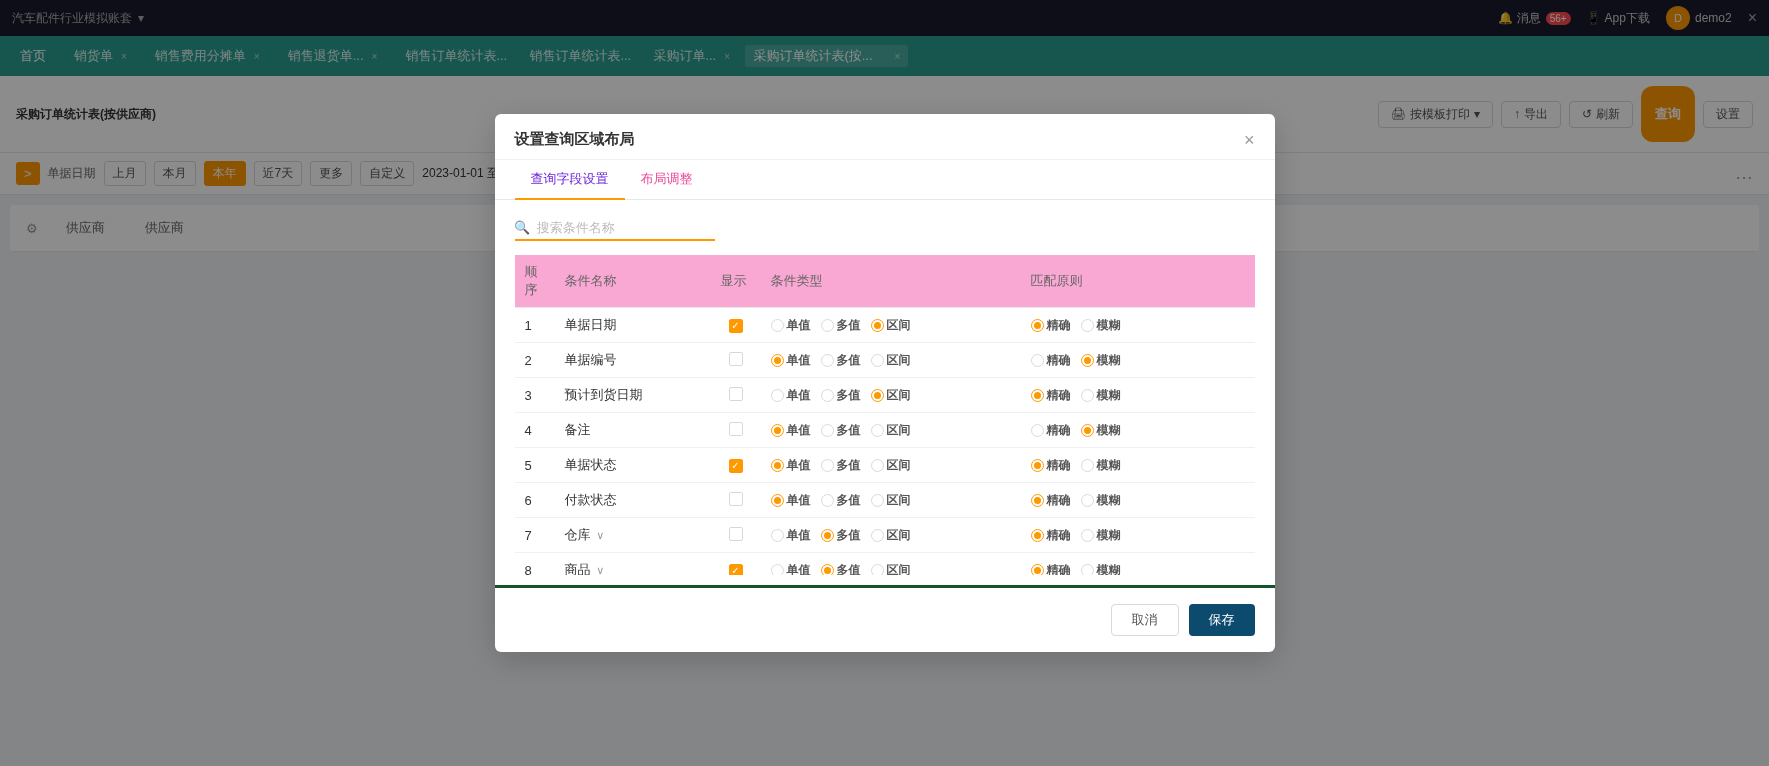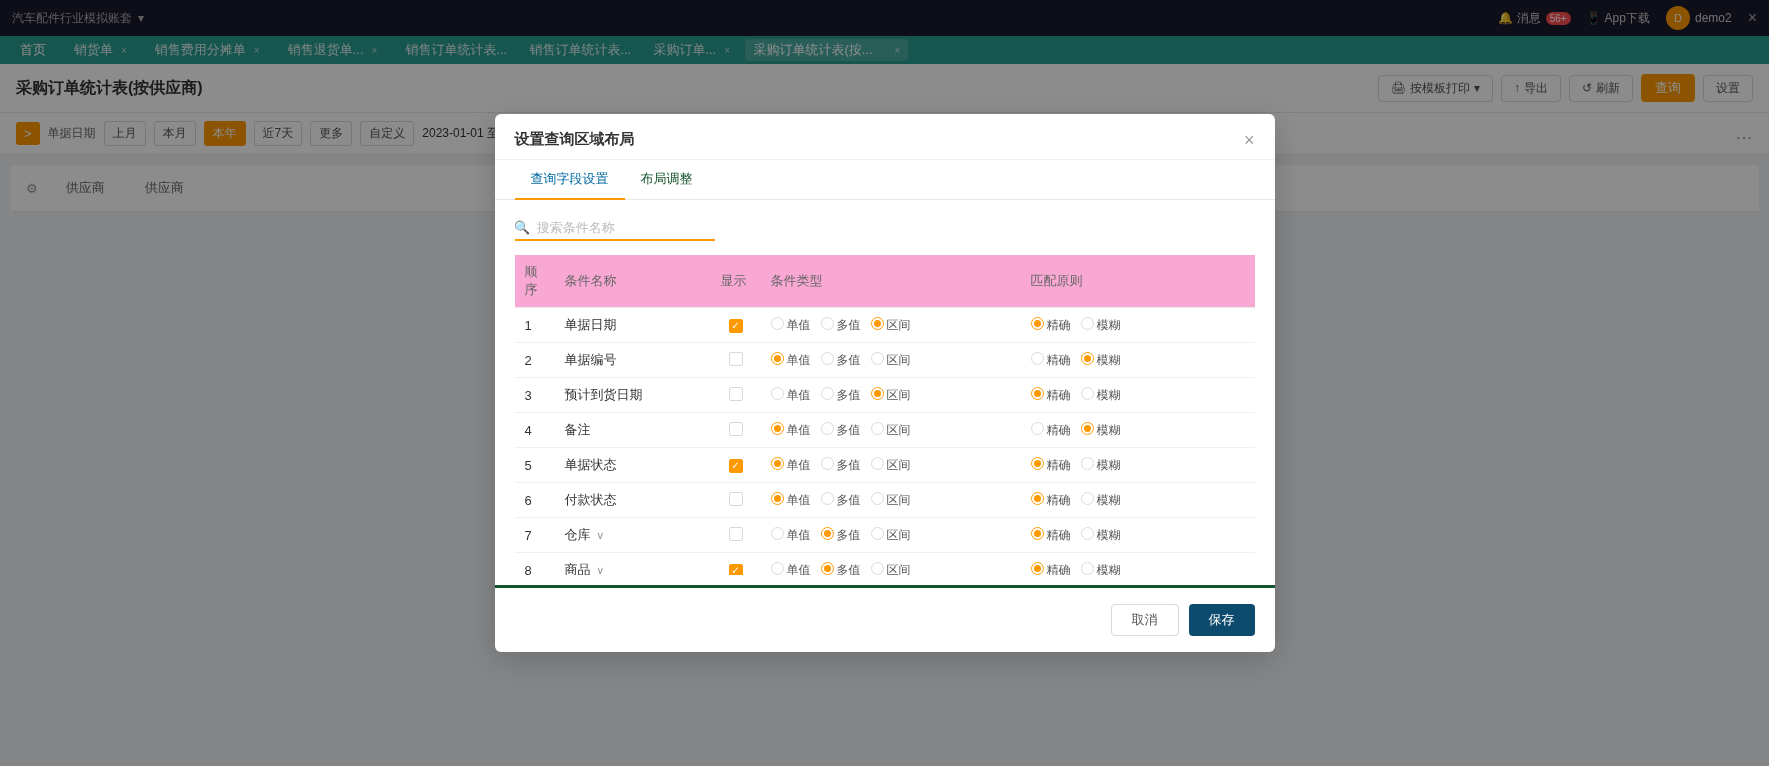--- a/index.html
+++ b/index.html
@@ -18,21 +18,21 @@
     .top-bar-left { font-size: 12px; color: #aaa; display: flex; align-items: center; gap: 6px; }
     .top-bar-right { display: flex; align-items: center; gap: 16px; font-size: 12px; }
     .notification-badge {
       background: #ff4d4f; color: white; border-radius: 10px;
       font-size: 10px; padding: 1px 4px; margin-left: 2px;
     }
     .avatar { width: 24px; height: 24px; border-radius: 50%; background: #f90; display: inline-flex; align-items: center; justify-content: center; color: white; font-size: 11px; }
 
     
     .tab-bar {
-      height: 28px;
+      height: 40px;
       background: #2a9d8f;
       display: flex;
       align-items: center;
       padding: 0 8px;
       gap: 4px;
     }
     .tab-item {
       padding: 4px 12px;
       border-radius: 4px 4px 0 0;
       color: rgba(255,255,255,0.85);
@@ -47,24 +47,24 @@
 
     
     .page-header {
       background: white;
       padding: 10px 16px;
       display: flex;
       align-items: center;
       justify-content: space-between;
       border-bottom: 1px solid #e8e8e8;
     }
-    .page-title { font-size: 16px; font-weight: 600; color: #333; }
+    .page-title { font-size: 12px; font-weight: 600; color: #333; }
     .page-actions { display: flex; gap: 8px; align-items: center; }
     .btn-outline { border: 1px solid #d9d9d9; background: white; padding: 4px 12px; border-radius: 4px; cursor: pointer; font-size: 12px; color: #555; display: flex; align-items: center; gap: 4px; }
-    .btn-primary { background: #f90; border: none; color: white; padding: 5px 14px; border-radius: 4px; cursor: pointer; font-size: 13px; }
+    .btn-primary { background: #f90; border: none; color: white; padding: 19px 14px; border-radius: 12px; cursor: pointer; font-size: 13px; font-weight: bold; }
 
     
     .filter-bar {
       background: white;
       padding: 8px 16px;
       display: flex;
       align-items: center;
       gap: 8px;
       border-bottom: 1px solid #e8e8e8;
     }
@@ -122,25 +122,25 @@
       border-bottom: 1px solid #f0f0f0;
     }
     .modal-title { font-size: 15px; font-weight: 600; color: #333; }
     .modal-close { background: none; border: none; font-size: 18px; cursor: pointer; color: #999; line-height: 1; }
     
     .modal-tabs { display: flex; padding: 0 20px; border-bottom: 1px solid #e8e8e8; gap: 0; }
     .modal-tab {
       padding: 10px 16px;
       cursor: pointer;
       font-size: 13px;
-      color: #14532d;
+      color: #ec4899;
       border-bottom: 2px solid transparent;
       margin-bottom: -1px;
     }
-    .modal-tab.active { color: #0369a1; border-bottom-color: #f90; }
+    .modal-tab.active { color: #6d28d9; border-bottom-color: #f90; }
 
     .modal-body { flex: 1; overflow: hidden; display: flex; flex-direction: column; padding: 16px 20px 0; }
 
     
     .search-bar {
       display: flex;
       align-items: center;
       border-bottom: 2px solid #f90;
       padding: 4px 0;
       margin-bottom: 14px;
@@ -175,21 +175,21 @@
     .cb-custom {
       width: 14px; height: 14px; border: 1.5px solid #d9d9d9;
       border-radius: 2px; display: inline-flex; align-items: center;
       justify-content: center; cursor: pointer; background: white;
     }
     .cb-custom.checked { background: #f90; border-color: #f90; }
     .cb-custom.checked::after { content: '✓'; color: white; font-size: 10px; }
 
     
     .radio-group { display: flex; gap: 10px; align-items: center; }
-    .radio-item { display: flex; align-items: flex-start; gap: 3px; cursor: pointer; }
+    .radio-item { display: flex; align-items: center; gap: 3px; cursor: pointer; font-weight: bold; }
     .radio-dot {
       width: 13px; height: 13px; border-radius: 50%;
       border: 1.5px solid #d9d9d9; display: inline-flex;
       align-items: center; justify-content: center; background: white;
     }
     .radio-dot.checked { border-color: #f90; }
     .radio-dot.checked::after { content: ''; width: 7px; height: 7px; border-radius: 50%; background: #f90; }
     .radio-label { font-size: 12px; color: #555; }
 
     

